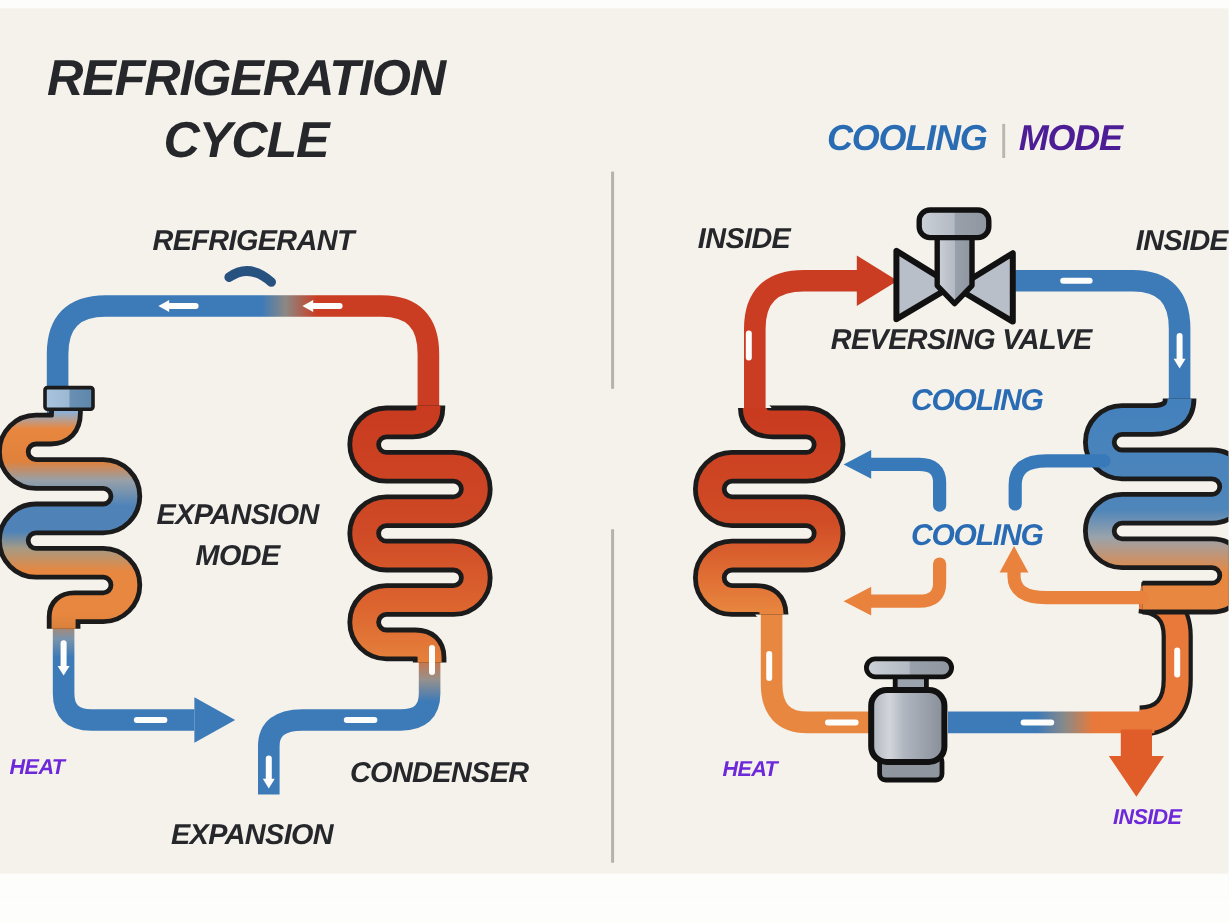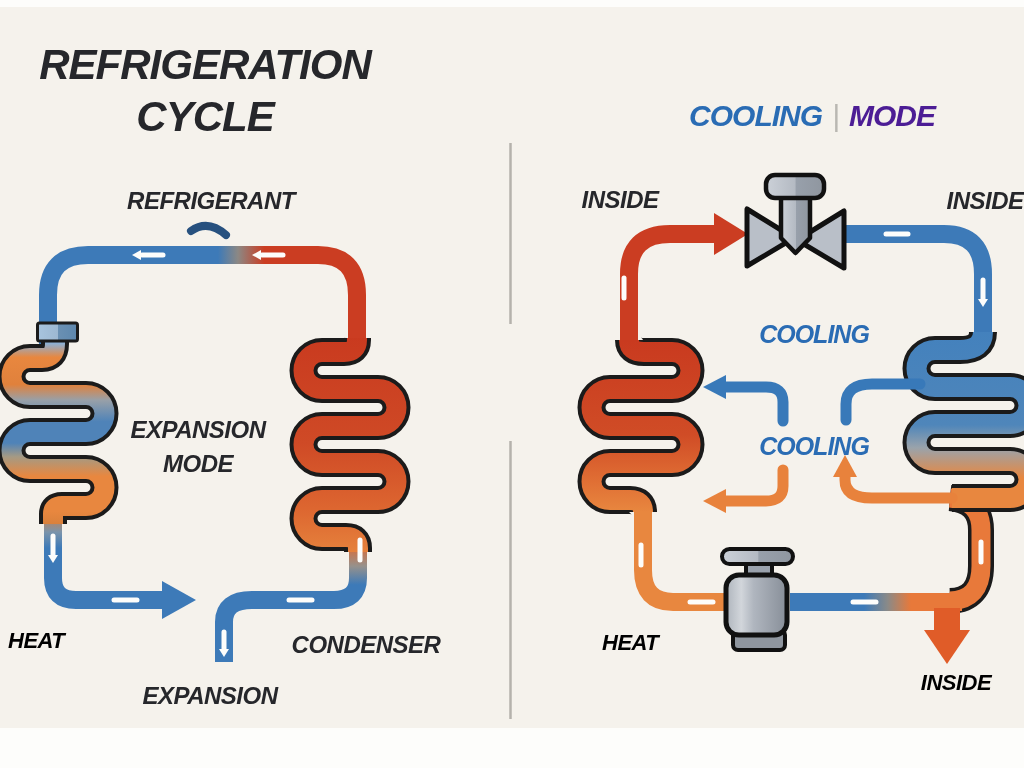--- a/index.html
+++ b/index.html
@@ -19,21 +19,21 @@
   .lbl {
     position:absolute; font-weight:700; color:#26272b;
     white-space:nowrap; letter-spacing:-0.5px; line-height:1;font-style:italic;
   }
   .center { transform:translateX(-50%); }
   .t-big   { font-size:42px; letter-spacing:-1px; }
   .t-title2{ font-size:40px; letter-spacing:-1px; }
   .t-mid   { font-size:24px; }
   .t-cool  { font-size:25px; letter-spacing:-1px; color:#2a6cb4; }
   .t-vs    { font-size:58px; letter-spacing:-2px; }
-  .t-heat  { font-size:22px; color:#000000; }
+  .t-heat  { font-size:18px; color:#6d28d9; }
   .sub     { font-size:30px; letter-spacing:-1px; }
   .sub .blue { color:#2a6cb4; }
   .sub .sep  { color:#b9b7b2; font-weight:400; padding:0 10px; }
   .sub .gray { color:#4c1d95; }
 </style>
 </head>
 <body>
 
 <div id="stage">
   <div id="paper"></div>
@@ -235,17 +235,18 @@
   <div class="lbl t-heat" style="left:8px;   top:630px;">HEAT</div>
   <div class="lbl center t-mid" style="left:366px; top:633px;">CONDENSER</div>
   <div class="lbl center t-mid" style="left:210px; top:684px;">EXPANSION</div>
 
 
   <div class="lbl center sub" style="left:812px; top:101px;">
     <span class="blue">COOLING</span><span class="sep">|</span><span class="gray">MODE</span>
   </div>
   <div class="lbl center t-mid" style="left:620px; top:188px;">INSIDE</div>
   <div class="lbl center t-mid" style="left:985px; top:189px;">INSIDE</div>
+  <div class="lbl center t-mid" style="left:801px; top:272px;">REVERSING VALVE</div>
   <div class="lbl center t-cool" style="left:814px; top:322px;">COOLING</div>
   <div class="lbl center t-cool" style="left:814px; top:434px;">COOLING</div>
   <div class="lbl t-heat" style="left:602px; top:632px;">HEAT</div>
   <div class="lbl center t-heat" style="left:956px; top:672px;">INSIDE</div>
 </div>
 
 </body></html>

